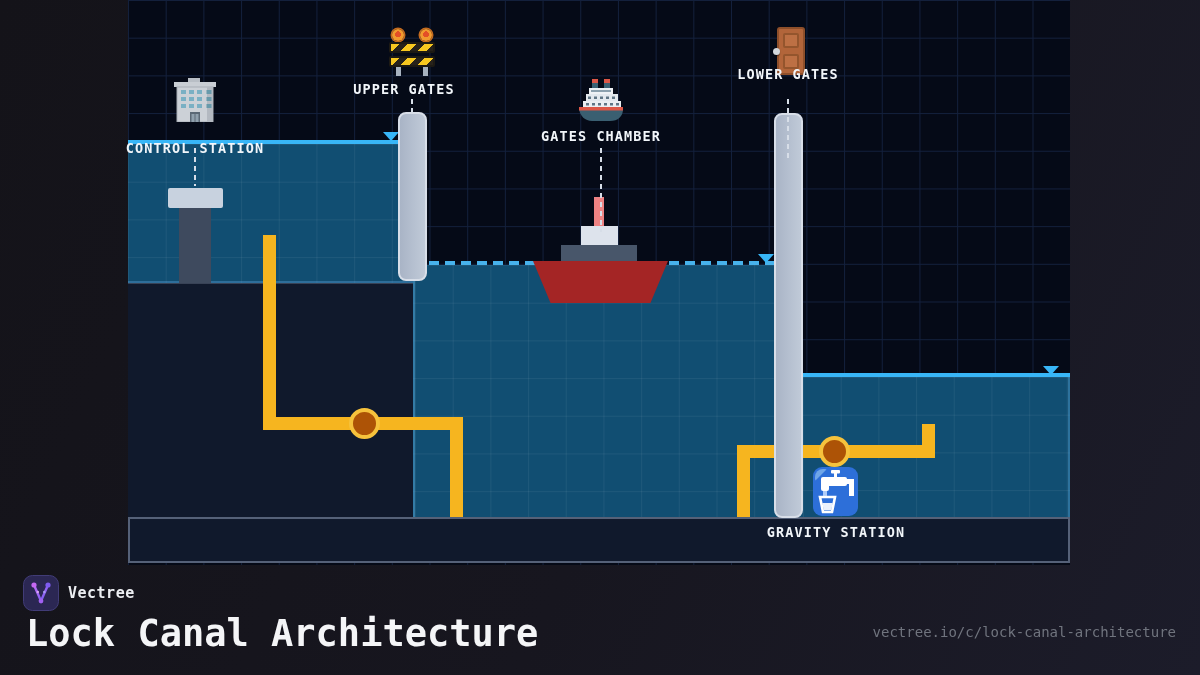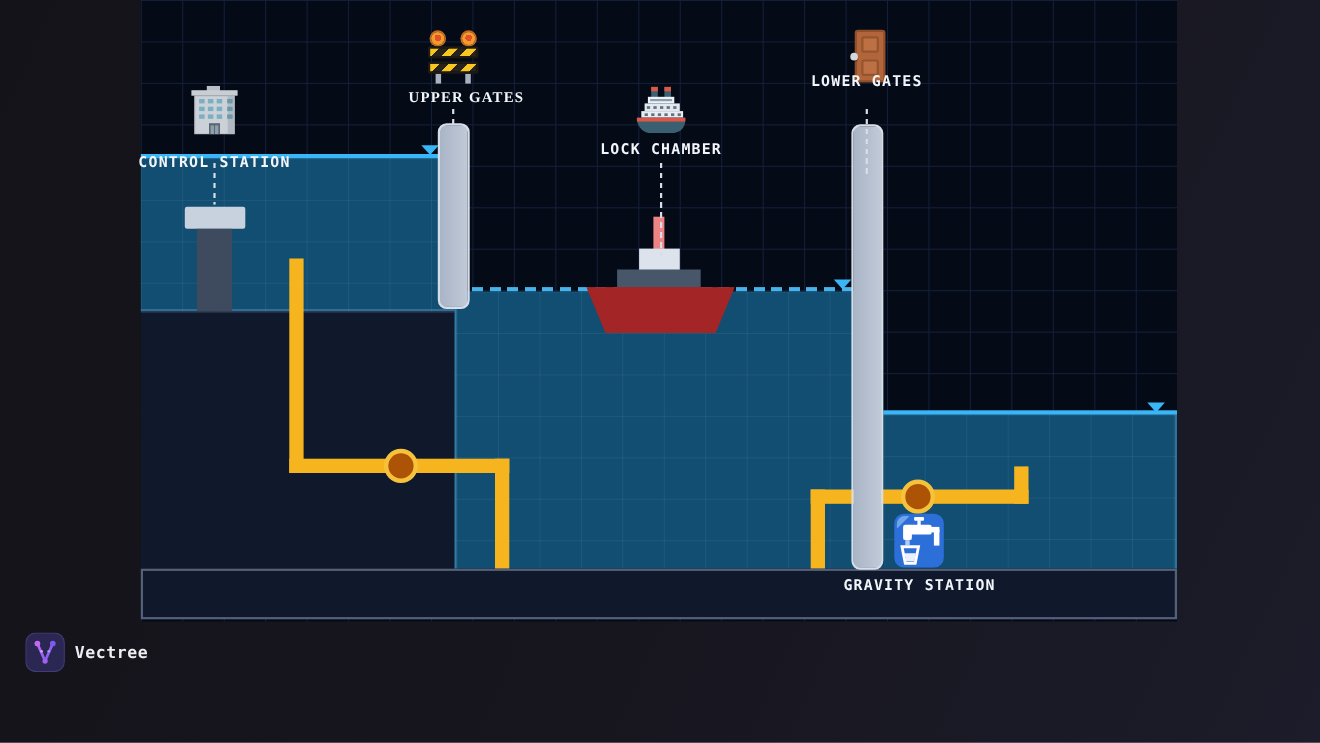--- a/index.html
+++ b/index.html
@@ -254,22 +254,22 @@
           <rect x="33" y="12" width="8" height="5"></rect>
           <rect x="36" y="14" width="5" height="15"></rect>
         </g>
         <path d="M7,30 L10,45 L19,45 L22,30 Z" fill="none" stroke="#ffffff" stroke-width="2.6"></path>
         <path d="M9.3,36 L10.8,43.3 L18.2,43.3 L19.7,36 Z" fill="#ffffff" opacity="0.9"></path>
         <rect x="10" y="24" width="4" height="5" fill="#cfe3ff" opacity="0.8"></rect>
       </svg>
     </div>
 
     <div class="dlabel" style="left:67px;top:148px;">CONTROL STATION</div>
-    <div class="dlabel" style="left:296px;top:89px;font-family:Liberation Serif, serif;">UPPER GATES</div>
-    <div class="dlabel" style="left:473px;top:136px;">LOCK CHAMBER</div>
+    <div class="dlabel" style="left:276px;top:89px;">UPPER GATES</div>
+    <div class="dlabel" style="left:473px;top:136px;">GATES CHAMBER</div>
     <div class="dlabel" style="left:660px;top:74px;">LOWER GATES</div>
     <div class="dlabel" style="left:708px;top:532px;">GRAVITY STATION</div>
   </div>
 
   <div class="footer-logo">
     <svg width="36" height="36" viewBox="0 0 36 36">
       <defs>
         <linearGradient id="vg" x1="0" y1="0" x2="1" y2="1">
           <stop offset="0" stop-color="#c06cf5"></stop>
             <stop offset="1" stop-color="#6d5bf0"></stop>
@@ -278,14 +278,16 @@
       <rect x="0.5" y="0.5" width="35" height="35" rx="9" fill="#2b2753" stroke="#413c77"></rect>
       <path d="M11 10 L18 26 L25 10" stroke="url(#vg)" stroke-width="2.4" fill="none" stroke-linecap="round" stroke-linejoin="round"></path>
       <circle cx="11" cy="10" r="2.6" fill="#c468f2"></circle>
       <circle cx="25" cy="10" r="2.6" fill="#7e5bf0"></circle>
       <circle cx="18" cy="26" r="2.4" fill="#a160f2"></circle>
       <circle cx="14.8" cy="17" r="1.2" fill="#d9a2f8"></circle>
       <circle cx="21.3" cy="17" r="1.2" fill="#a89af5"></circle>
     </svg>
   </div>
   <div class="brand-name">Vectree</div>
+  <div class="page-title">Lock Canal Architecture</div>
+  <div class="page-url">vectree.io/c/lock-canal-architecture</div>
 
 </div>
 
 </body></html>

